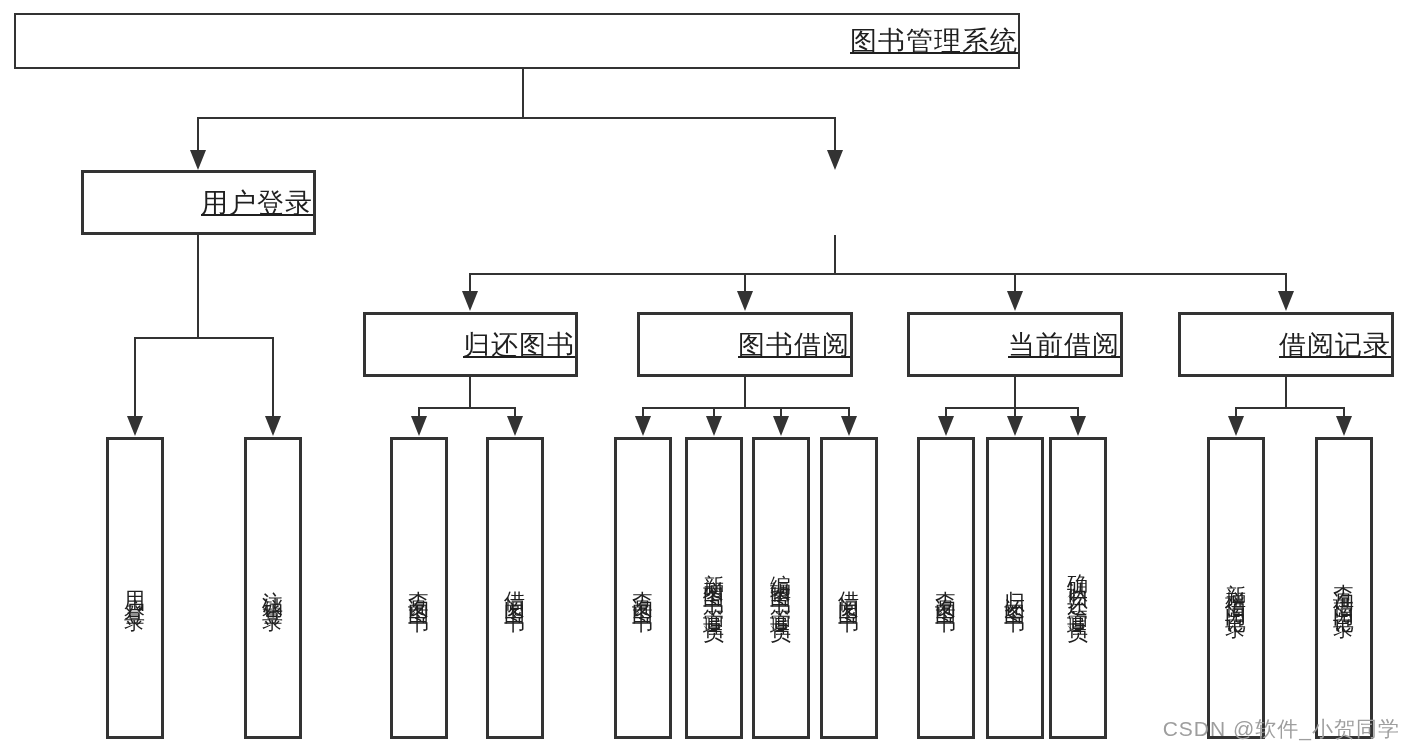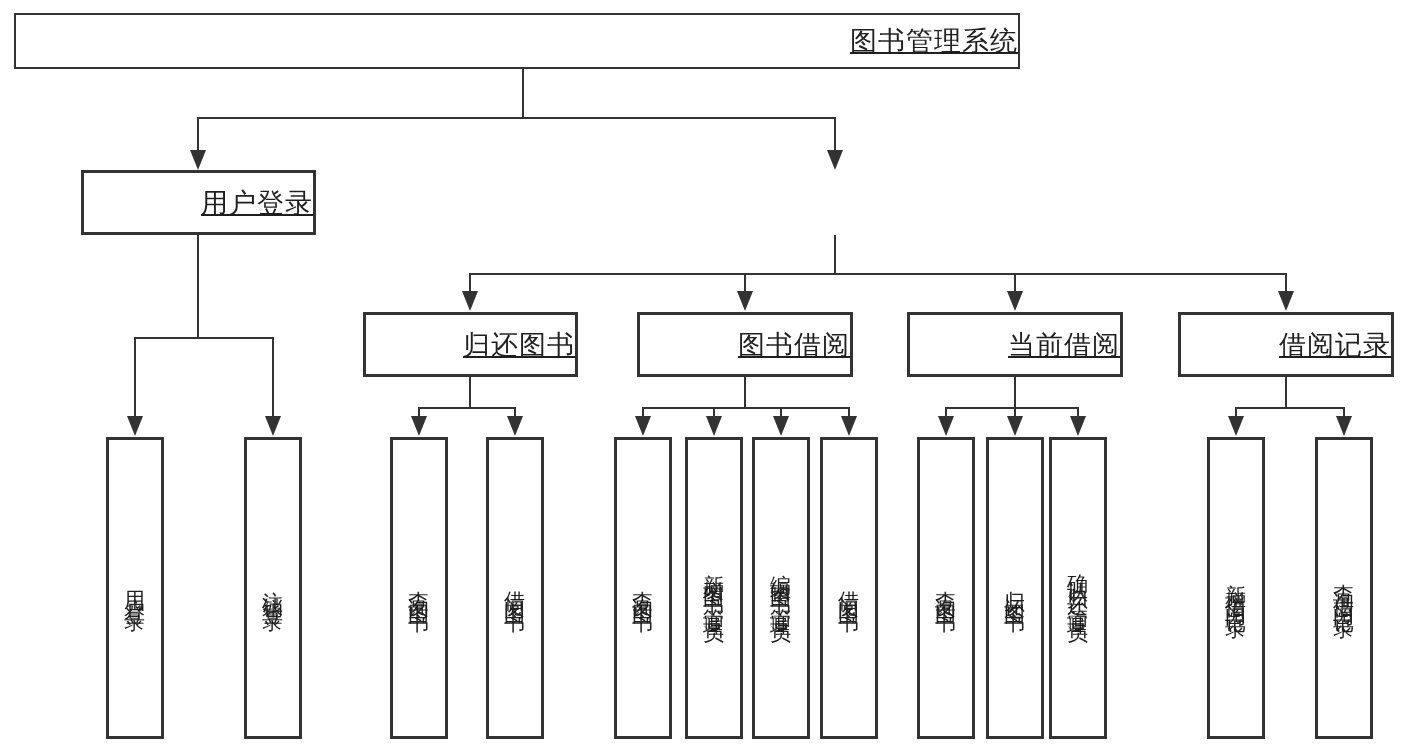--- a/index.html
+++ b/index.html
@@ -167,14 +167,15 @@
     <span class="vtext">确认归还（管理员）</span>
   </div>
 
   <div class="vbox" style="left:1207px;top:437px;width:58px;height:302px;">
     <span class="vtext">新增借阅记录</span>
   </div>
   <div class="vbox" style="left:1315px;top:437px;width:58px;height:302px;">
     <span class="vtext">查询借阅记录</span>
   </div>
 
+  <div class="watermark">CSDN @软件_小贺同学</div>
 
 </div>
 
 </body></html>

